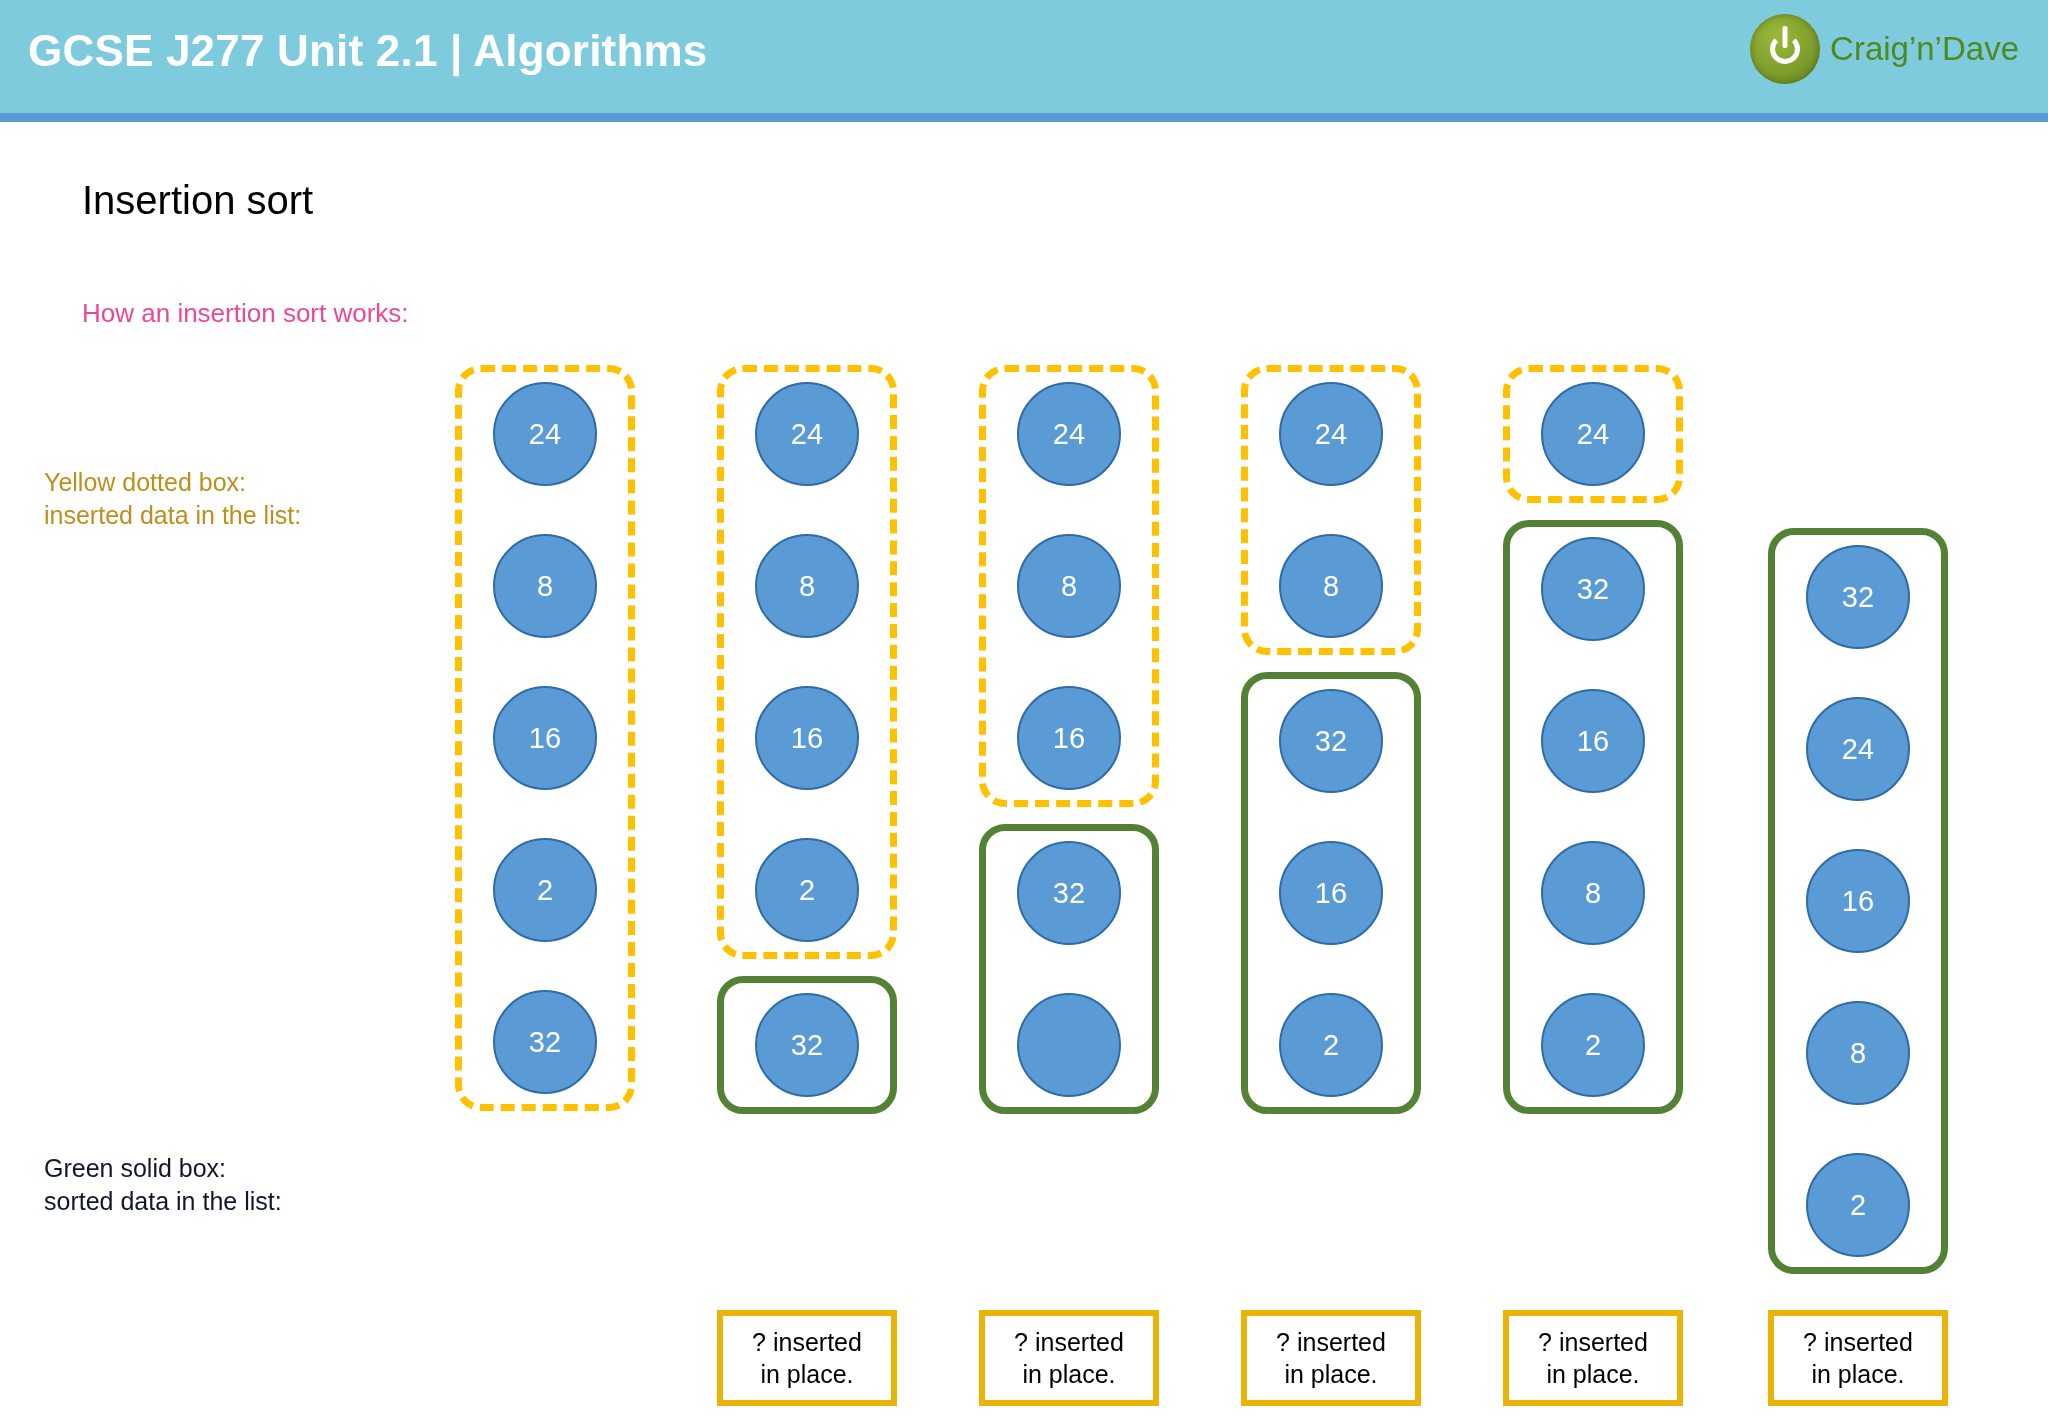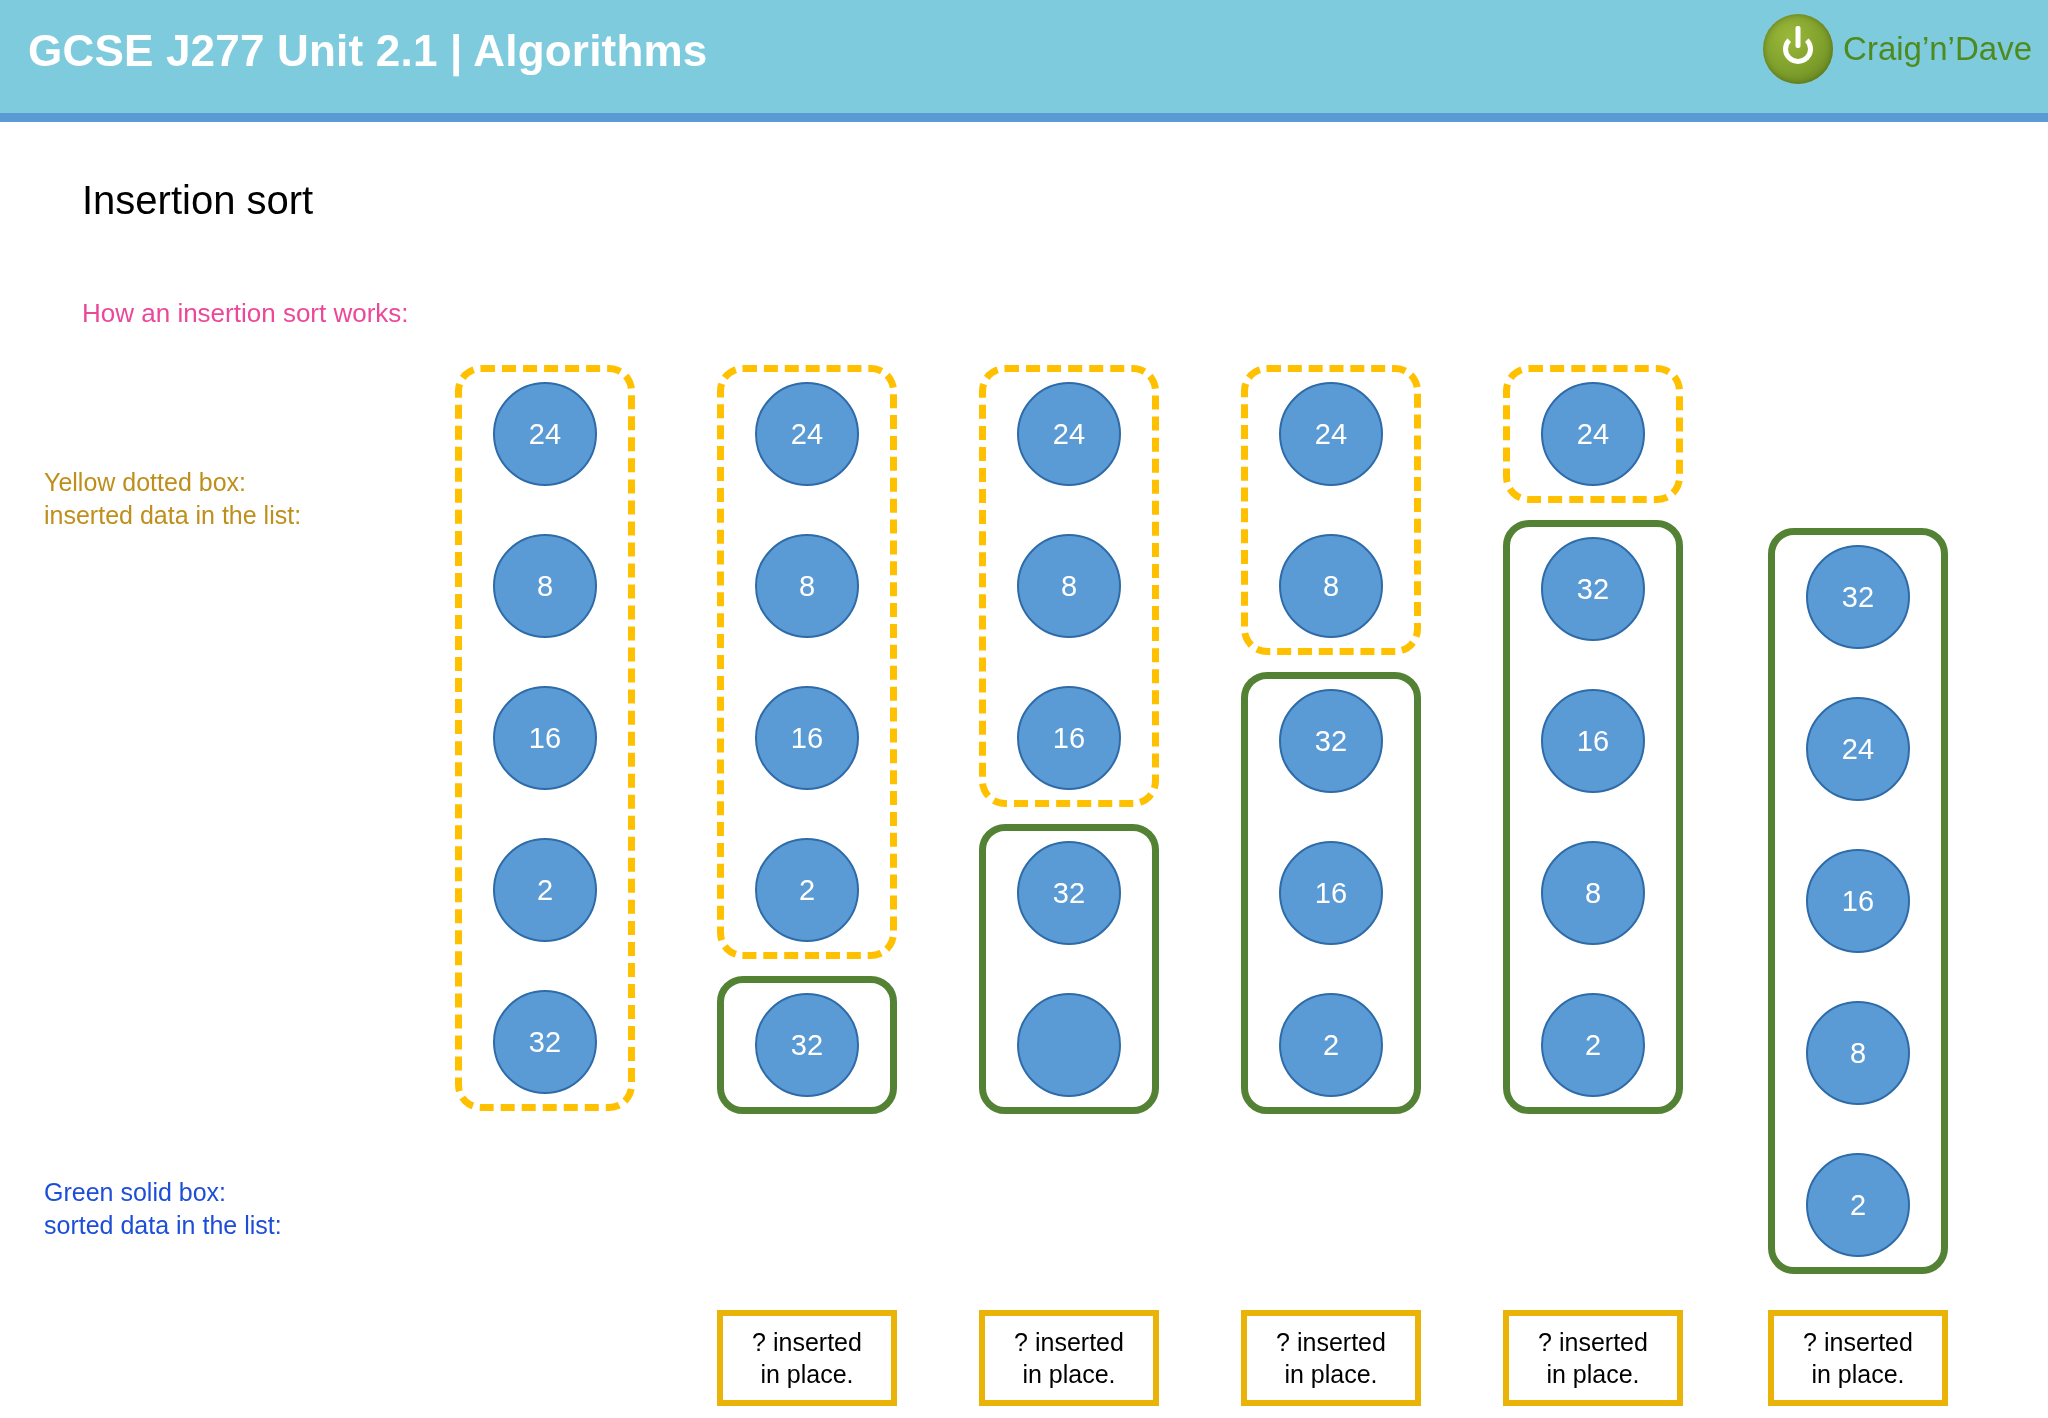--- a/index.html
+++ b/index.html
@@ -37,21 +37,21 @@
     left: 28px;
     top: 26px;
     font-size: 44px;
     font-weight: bold;
     color: #ffffff;
     letter-spacing: 0.2px;
     white-space: nowrap;
   }
   .brand {
     position: absolute;
-    right: 16px;
+    right: 29px;
     top: 14px;
     display: flex;
     align-items: center;
     gap: 10px;
   }
   .brand-logo {
     width: 70px;
     height: 70px;
     border-radius: 50%;
     background: radial-gradient(circle at 38% 32%, #9ab83a 0%, #7f9f2c 55%, #5f7d1d 100%);
@@ -112,22 +112,21 @@
     white-space: nowrap;
   }
   .legend-yellow {
     left: 44px;
     top: 466px;
     color: #BF8F1C;
   }
   .legend-green {
     left: 44px;
     top: 1152px;
-    color: #1d4ed8;
-    margin-top: 24px;
+    color: #0f172a;
   }
 
   
   .stage {
     position: absolute;
     left: 0;
     top: 0;
     width: 2048px;
     height: 1418px;
   }

